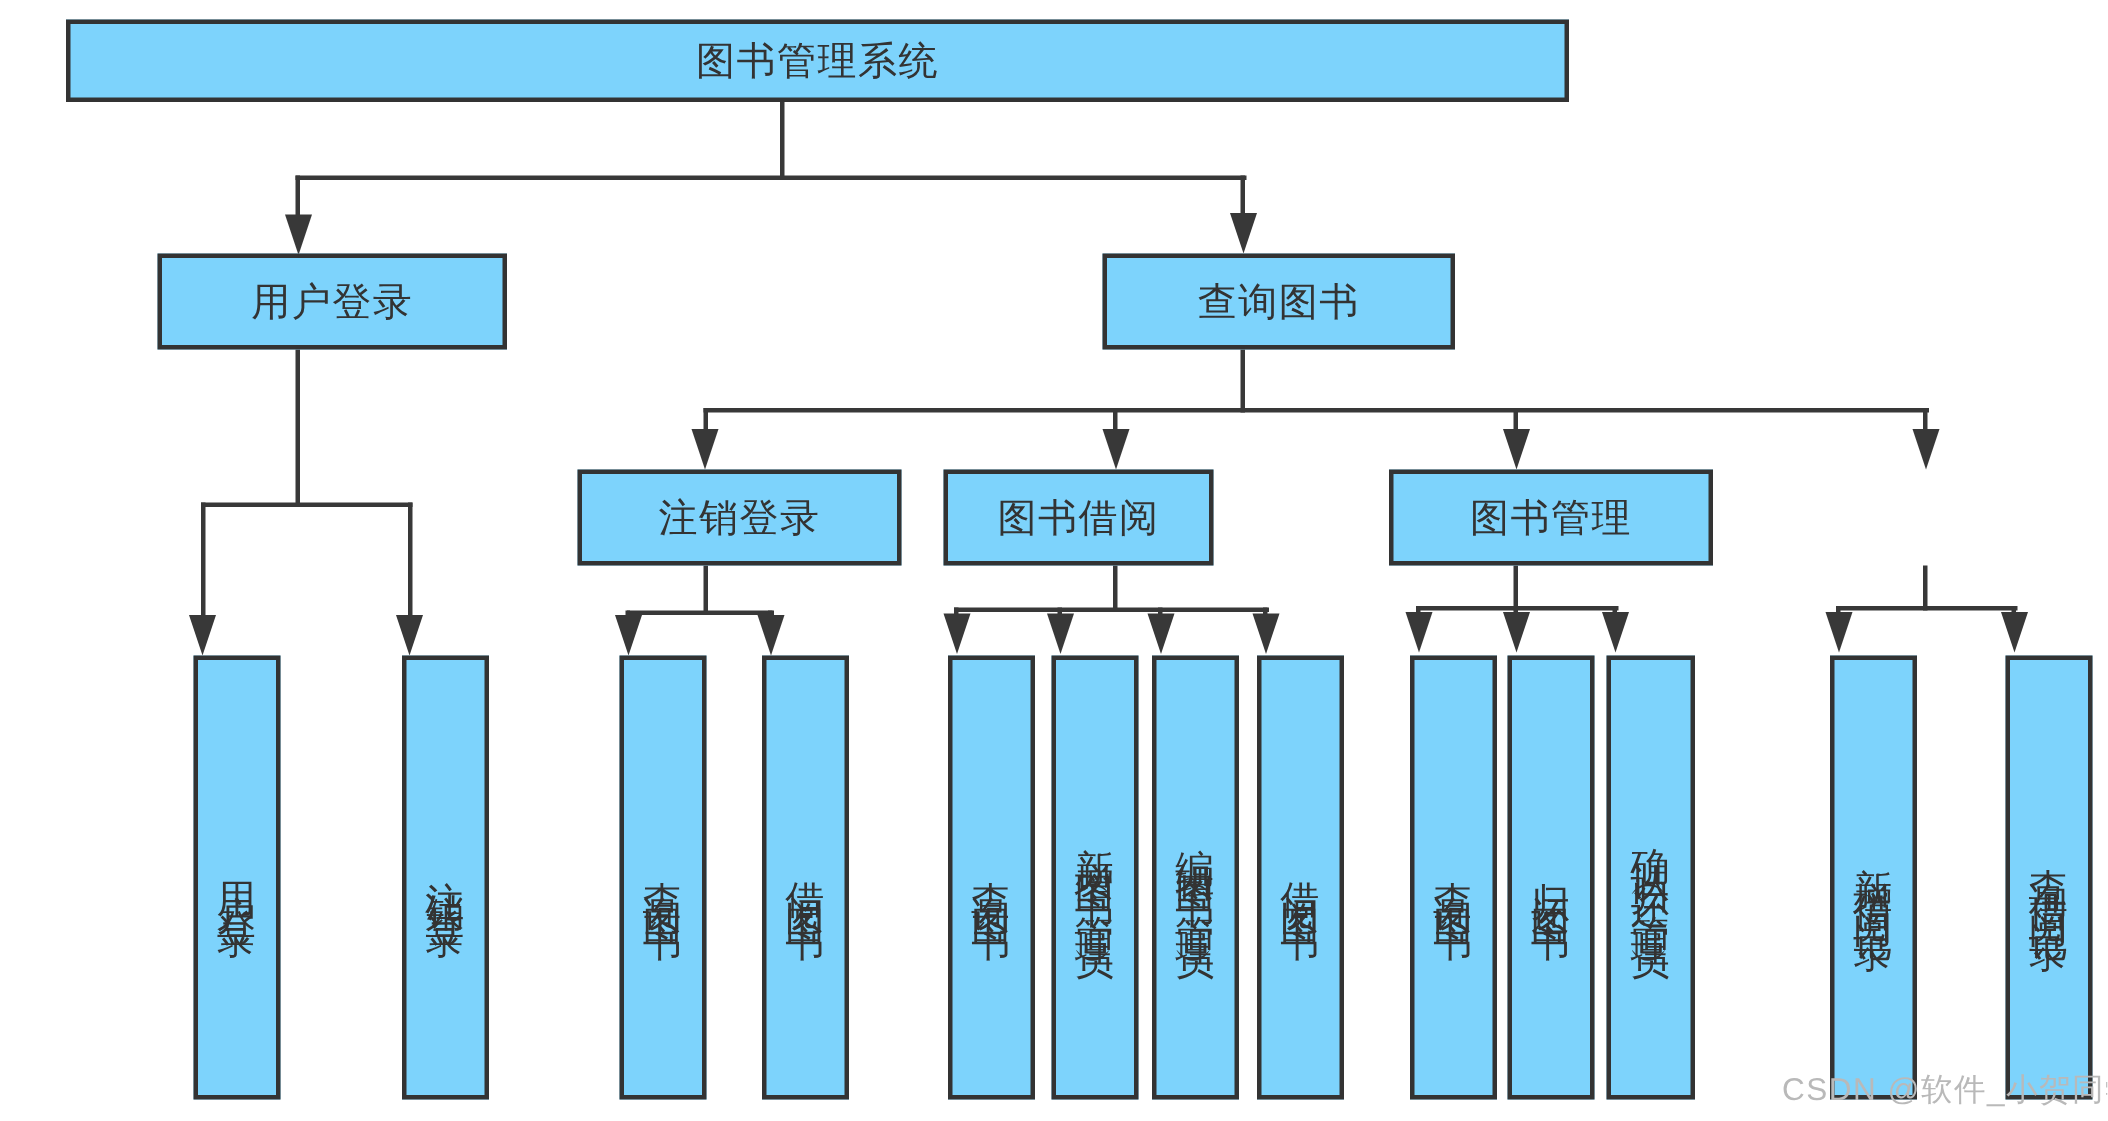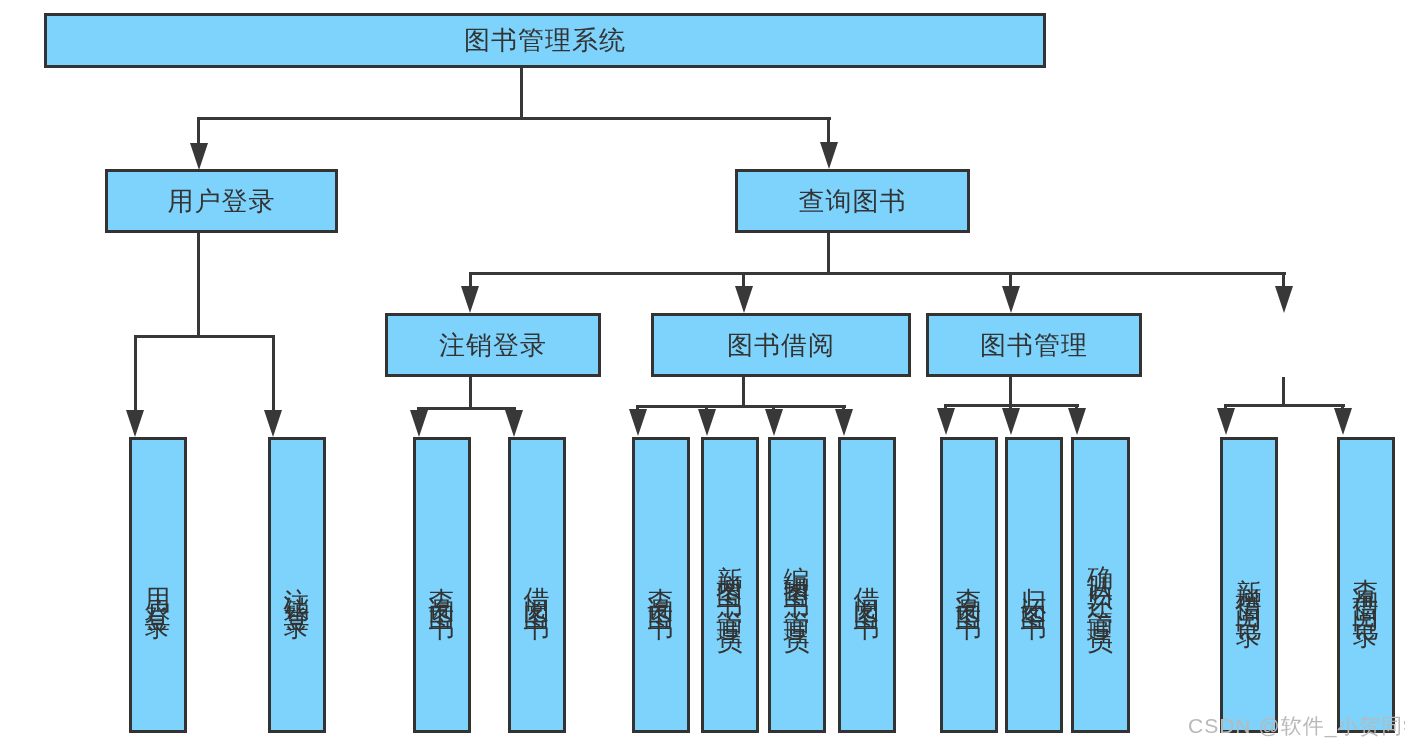--- a/index.html
+++ b/index.html
@@ -95,21 +95,21 @@
   <div class="vline" style="left:742px; top:272px; height:16px;"></div>
   <div class="arrow" style="left:735px; top:286px;"></div>
   <div class="vline" style="left:1009px; top:272px; height:16px;"></div>
   <div class="arrow" style="left:1002px; top:286px;"></div>
   <div class="vline" style="left:1282px; top:272px; height:16px;"></div>
   <div class="arrow" style="left:1275px; top:286px;"></div>
 
   <div class="box" style="left:362px; top:313px; width:216px; height:64px;">
     <span>注销登录</span>
   </div>
-  <div class="box" style="left:628px; top:313px; width:260px; height:64px;">
+  <div class="box" style="left:606px; top:313px; width:180px; height:64px;">
     <span>图书借阅</span>
   </div>
   <div class="box" style="left:903px; top:313px; width:216px; height:64px;">
     <span>图书管理</span>
   </div>
 
   <div class="vline" style="left:469px; top:377px; height:33px;"></div>
   <div class="hline" style="left:418px; top:407px; width:98px;"></div>
   <div class="vline" style="left:417px; top:407px; height:8px;"></div>
   <div class="arrow" style="left:410px; top:410px;"></div>

